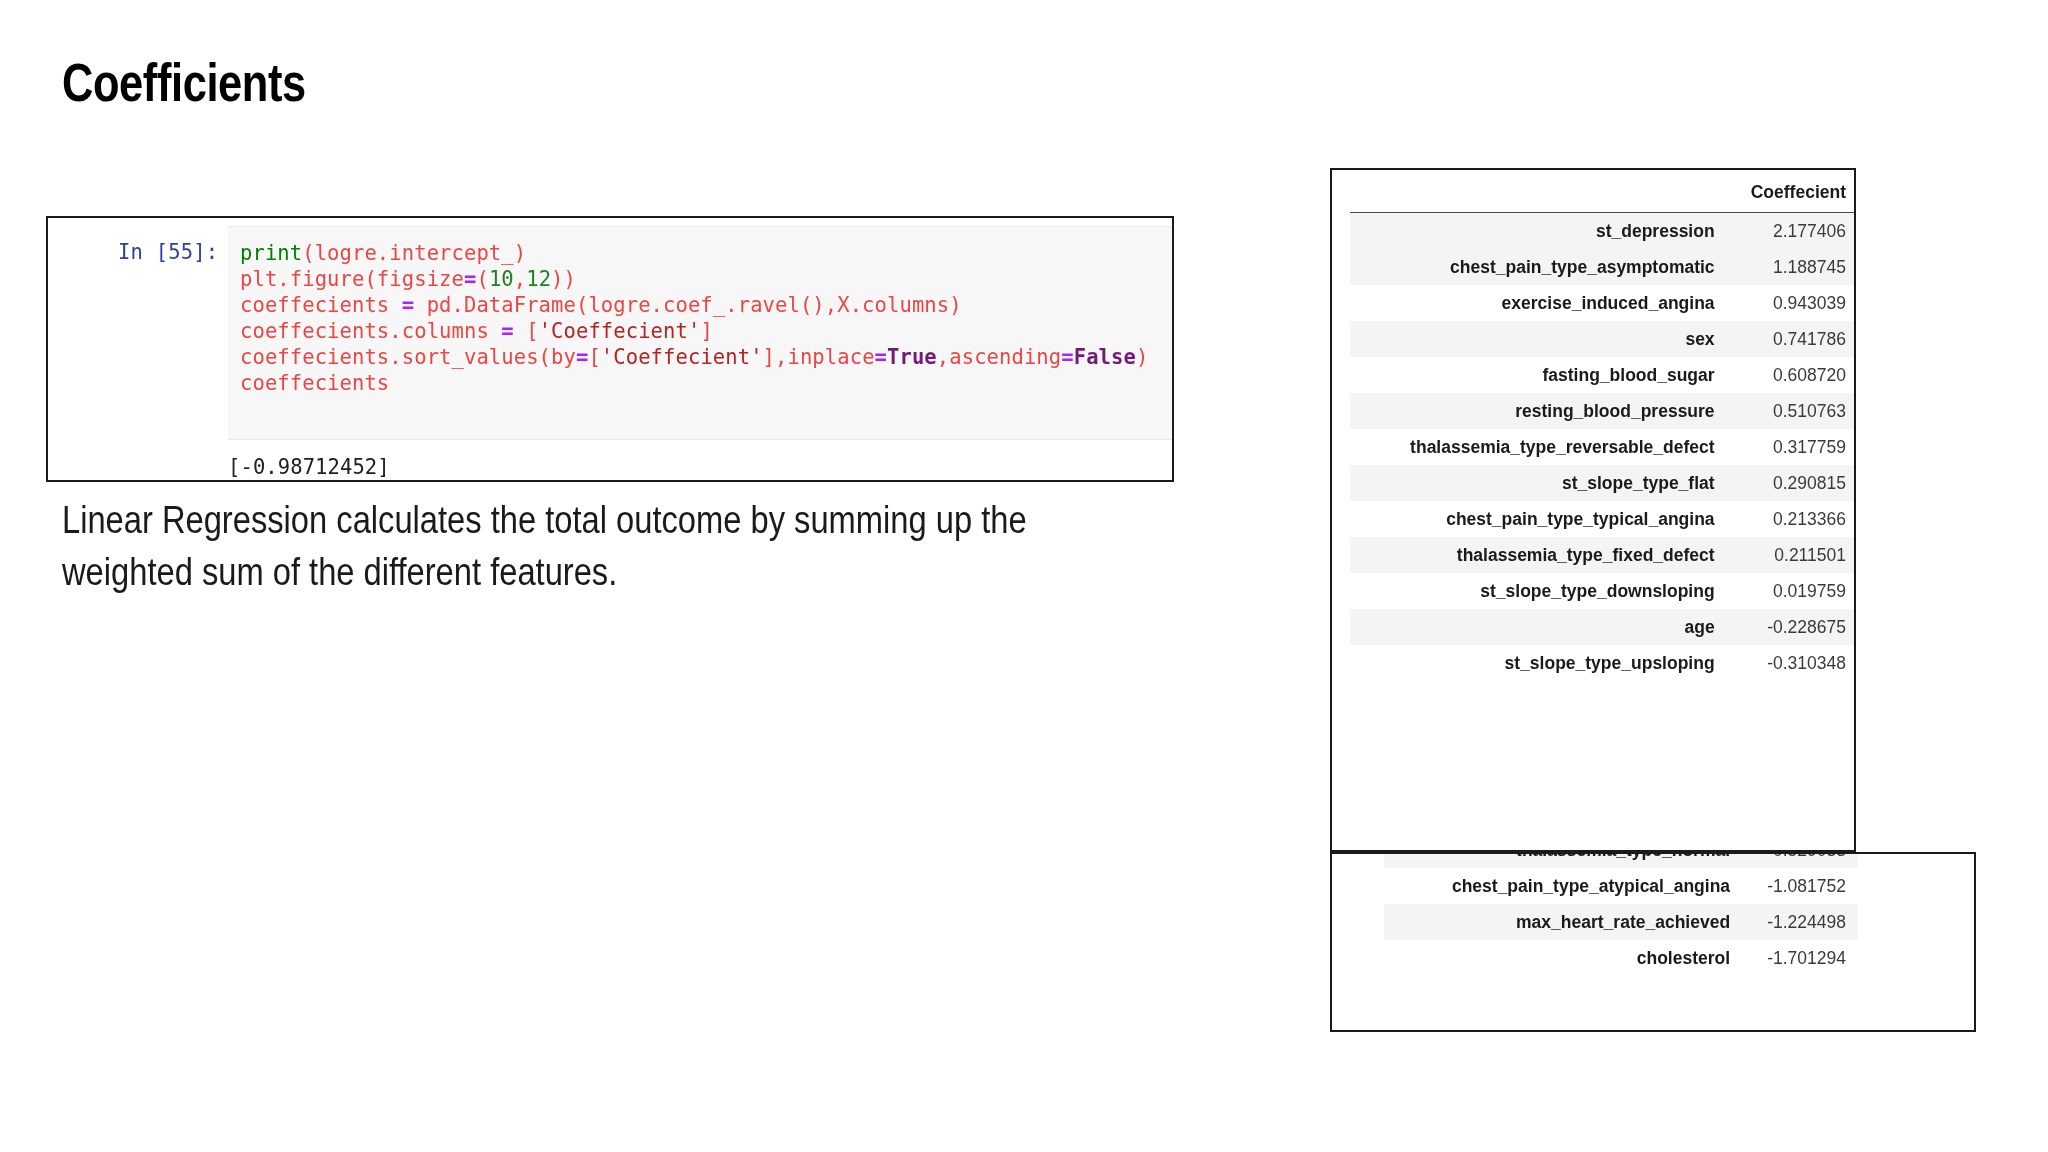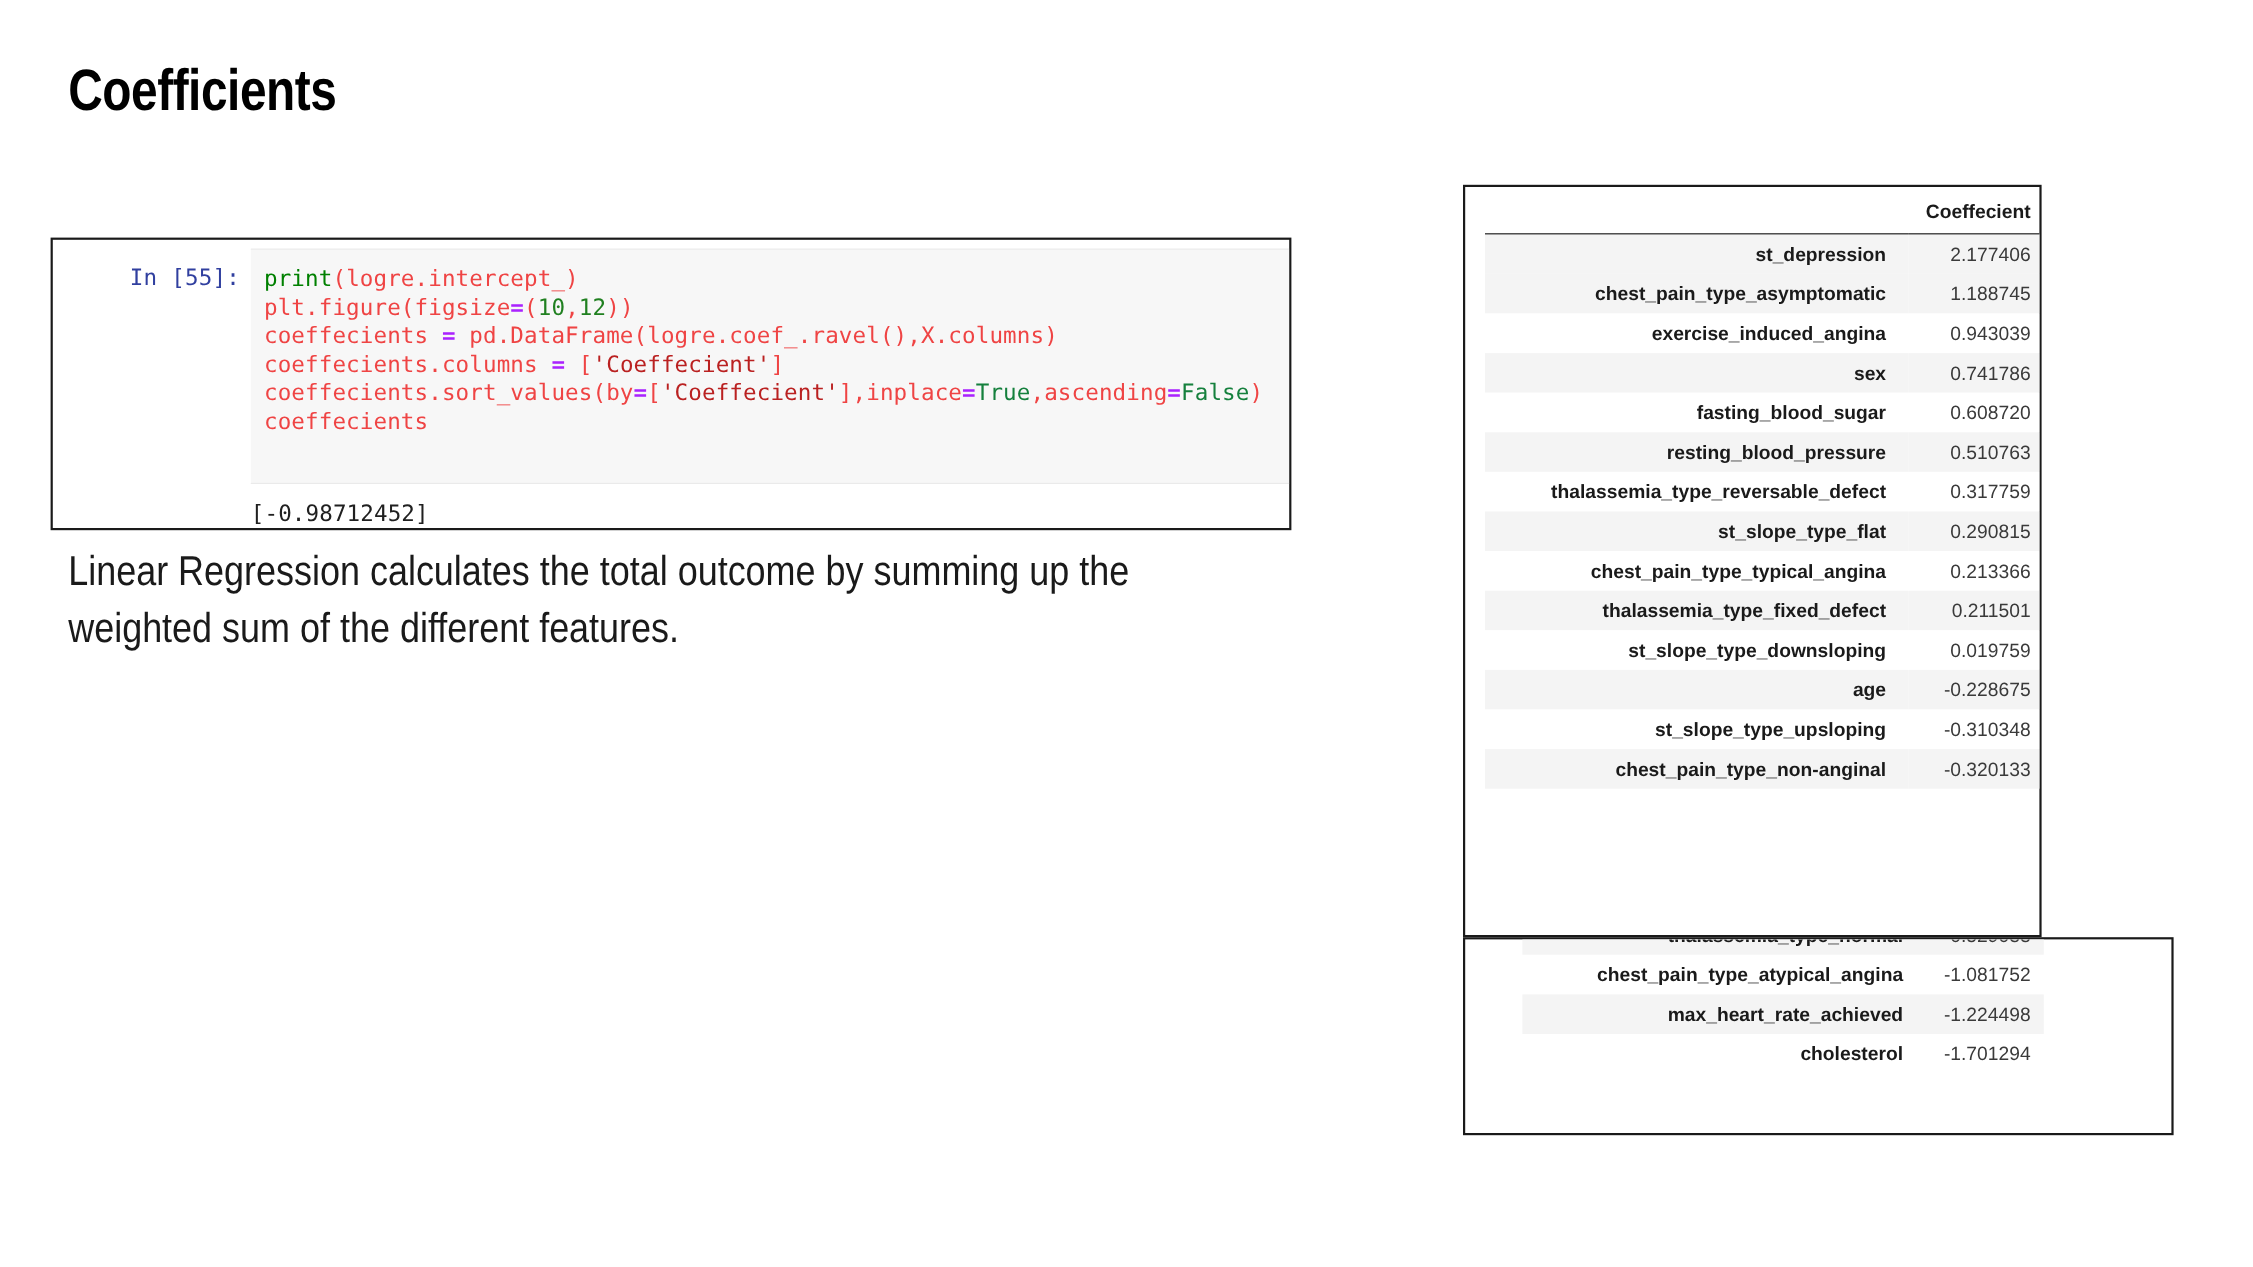--- a/index.html
+++ b/index.html
@@ -72,21 +72,21 @@
     font-size: 20.5px;
     line-height: 26px;
     color: #202020;
     white-space: pre;
     letter-spacing: 0.1px;
   }
   .tok-fn     { color: #008000; }
   .tok-num    { color: #208020; }
   .tok-op     { color: #aa22ff; font-weight: bold; }
   .tok-str    { color: #ba2121; }
-  .tok-kw     { color: #15803d; font-weight: normal; }
+  .tok-kw     { color: #701a75; font-weight: bold; }
   .tok-plain  { color: #ef4444; }
 
   .nb-output {
     position: absolute;
     left: 180px;
     top: 237px;
     font-family: "DejaVu Sans Mono", "Liberation Mono", monospace;
     font-size: 20.5px;
     color: #202020;
     white-space: pre;
@@ -228,24 +228,20 @@
           <td class="df-val">0.019759</td>
         </tr>
         <tr class="odd">
           <td class="df-idx">age</td>
           <td class="df-val">-0.228675</td>
         </tr>
         <tr class="even">
           <td class="df-idx">st_slope_type_upsloping</td>
           <td class="df-val">-0.310348</td>
         </tr>
-        <tr class="odd">
-          <td class="df-idx">chest_pain_type_non-anginal</td>
-          <td class="df-val">-0.320133</td>
-        </tr>
       </tbody>
   </table>
 </div>
 
 <div class="df-box" id="df-box-b">
   <table class="df-table" id="df-table-b">
     <tbody id="df-body-b">
         <tr class="odd">
           <td class="df-idx">thalassemia_type_normal</td>
           <td class="df-val">-0.529033</td>

